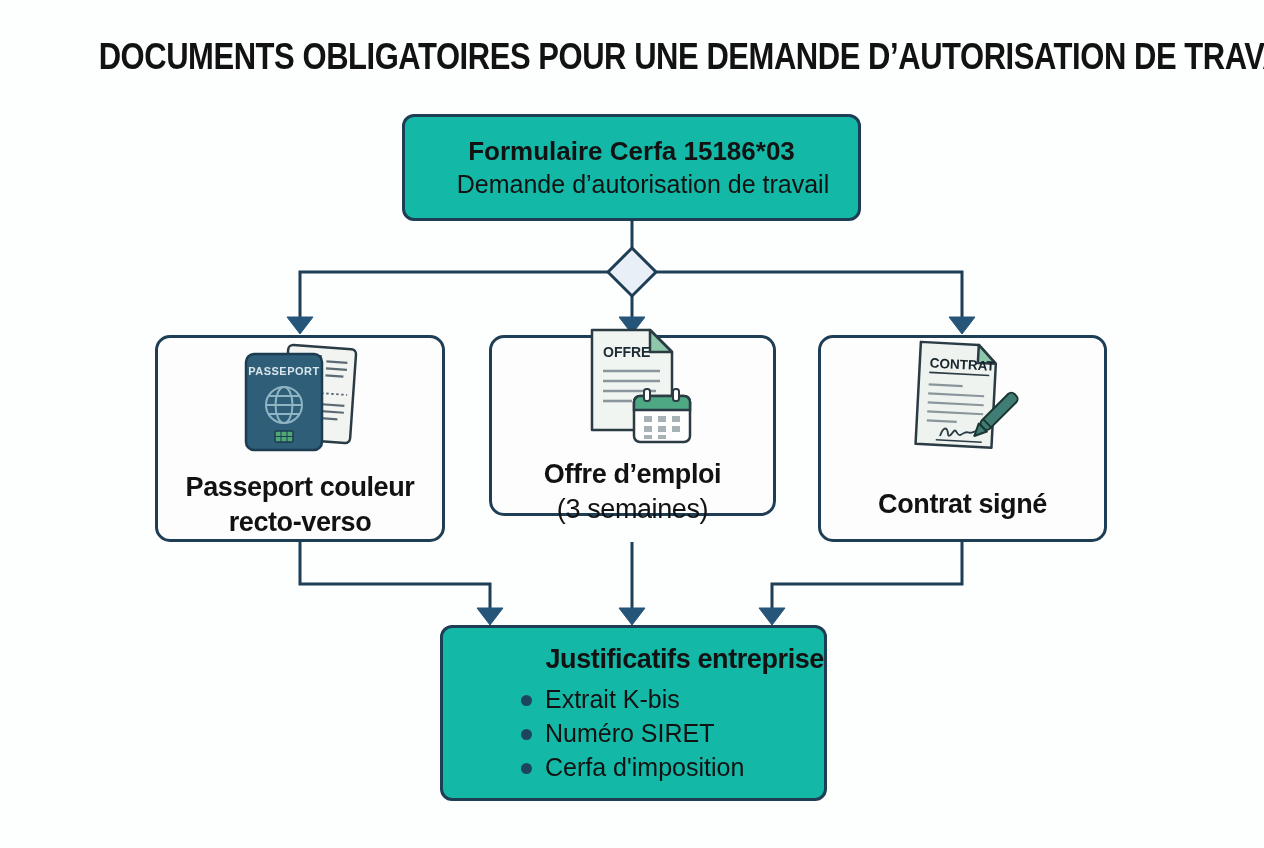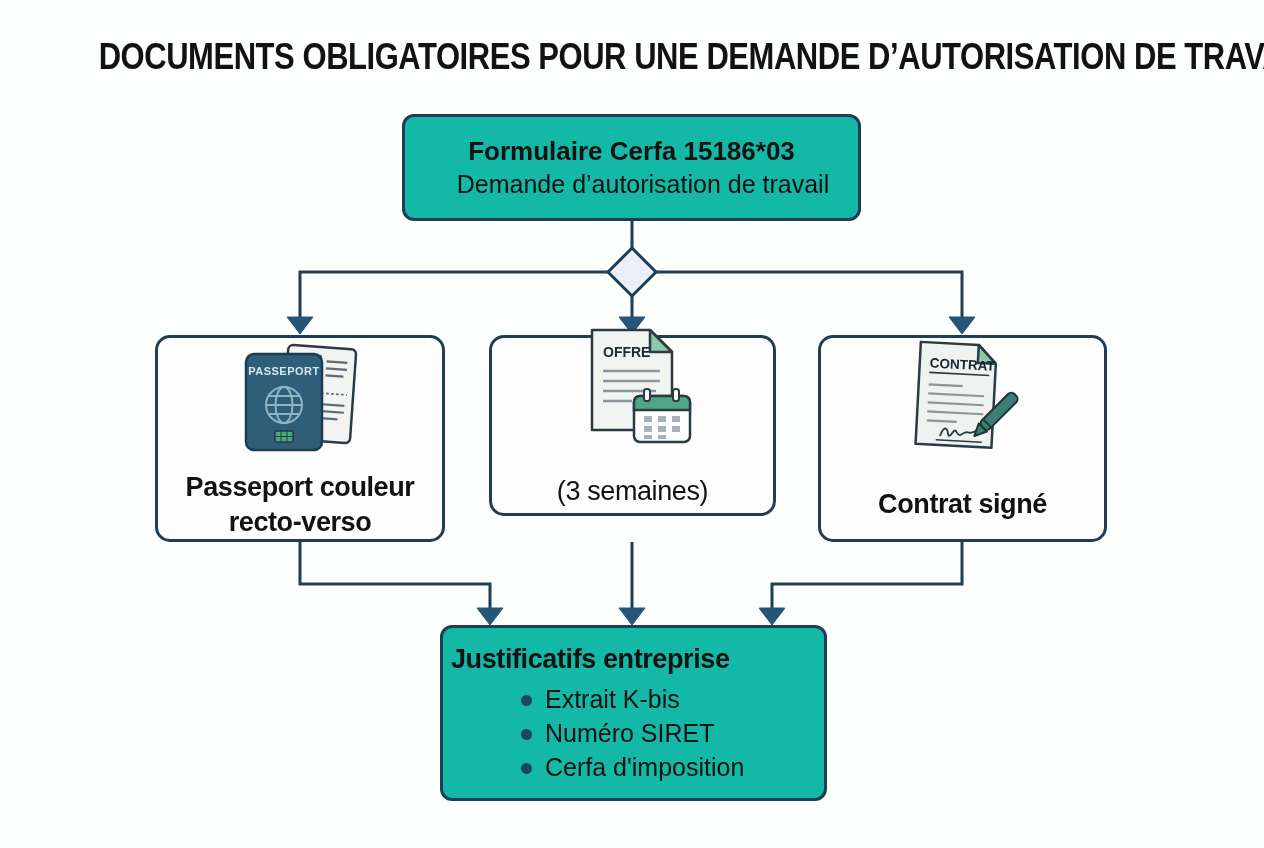--- a/index.html
+++ b/index.html
@@ -34,21 +34,21 @@
   .doc-right{left:818px;top:335px;width:289px;height:207px;}
   .doc-icon{flex:0 0 130px;display:flex;align-items:center;justify-content:center;margin-top:8px;}
   .doc-label{
     flex:0 0 82px;display:flex;flex-direction:column;align-items:center;justify-content:center;
     font-size:27px;font-weight:bold;line-height:35px;letter-spacing:-0.4px;text-align:center;
     margin-bottom:6px;
   }
   .doc-label .sub{font-weight:normal;}
   .doc-label .sub:empty{display:none;}
   .justif{left:440px;top:625px;width:387px;height:176px;justify-content:flex-start;align-items:stretch;padding:14px 0 0 0;}
-  .justif-title{text-align:left;font-size:27px;font-weight:bold;line-height:34px;letter-spacing:-0.4px;padding-left:8px;}
+  .justif-title{text-align:right;font-size:27px;font-weight:bold;line-height:34px;letter-spacing:-0.4px;padding-left:8px;}
   .justif-list{list-style:none;margin:6px 0 0 0;padding:0 0 0 78px;}
   .justif-list li{
     position:relative;font-size:25px;line-height:34px;padding-left:24px;
   }
   .justif-list li::before{
     content:"";position:absolute;left:0;top:13px;width:11px;height:11px;border-radius:50%;
     background:#1e4560;
   }
 </style>
 </head>
@@ -159,20 +159,21 @@
             <rect x="72" y="102" width="8" height="6"></rect>
               <rect x="86" y="102" width="8" height="6"></rect>
               <rect x="100" y="102" width="8" height="6"></rect>
             <rect x="72" y="111" width="8" height="4"></rect>
               <rect x="86" y="111" width="8" height="4"></rect>
           </g>
         </g>
       </svg>
     </div>
     <div class="doc-label">
+      <span>Offre d’emploi</span>
       <span class="sub">(3 semaines)</span>
     </div>
   </div>
 
   <div class="node white doc-right">
     <div class="doc-icon">
       <svg width="126" height="122" viewBox="0 0 126 122">
         <g transform="rotate(3 60 60)">
           <path d="M18 6 H76 L94 24 V108 H18 Z" fill="#eef3ef" stroke="#2a3b44" stroke-width="2.5" stroke-linejoin="round"></path>
           <path d="M76 6 L94 24 H76 Z" fill="#8ec7a9" stroke="#2a3b44" stroke-width="2.5" stroke-linejoin="round"></path>

